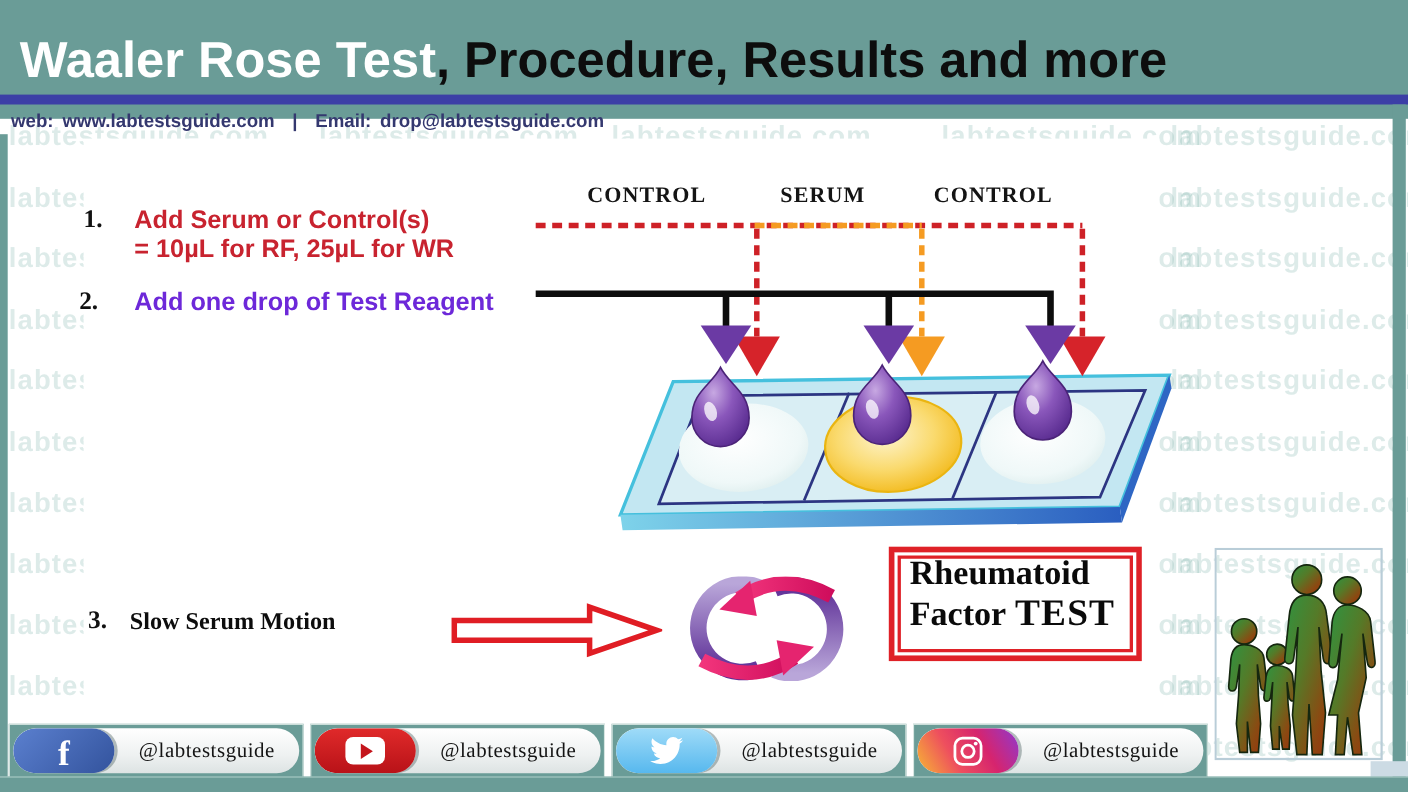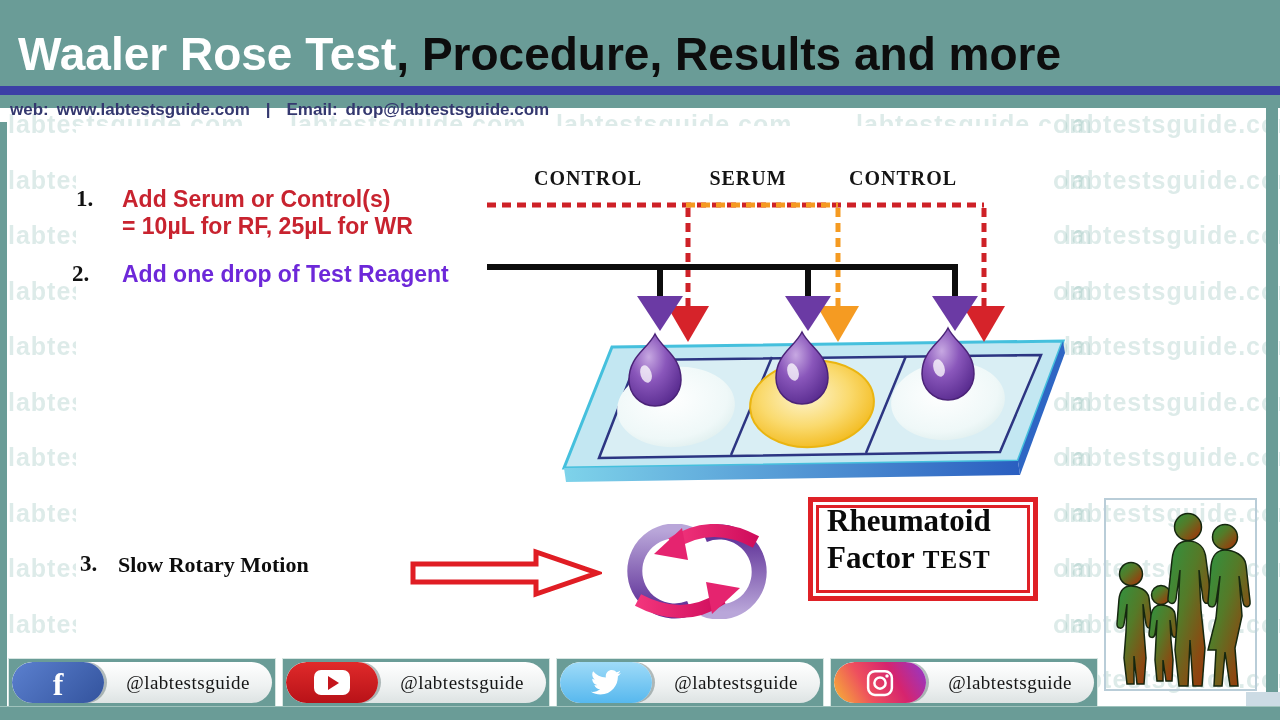--- a/index.html
+++ b/index.html
@@ -53,21 +53,21 @@
   #rotary-svg{position:absolute;left:606px;top:524px;z-index:3;}
   #pointer-arrow-svg{position:absolute;left:410px;top:548px;z-index:3;}
   #family-svg{position:absolute;left:1104px;top:498px;z-index:4;}
 
   
   #result-box{position:absolute;left:808px;top:497px;width:230px;height:104px;z-index:3;background:#fff;
               border:5px solid #df2127;box-shadow:inset 0 0 0 3px #ffffff, inset 0 0 0 6px #df2127;
               display:flex;flex-direction:column;justify-content:flex-start;padding-left:14px;box-sizing:border-box;
               font-family:"Liberation Serif",serif;font-weight:700;color:#0a0a0a;}
   .rb-line{font-size:31px;line-height:37px;}
-  .rb-small{font-size:25px;letter-spacing:1px;margin-left:8px;}
+  .rb-small{font-size:34px;letter-spacing:1px;margin-left:8px;}
 
   
   .social-bar{position:absolute;left:8px;top:658px;width:1090px;height:49px;display:flex;gap:6px;z-index:6;}
   .badge{flex:1;background:#6a9c97;border:1px solid #d7e6e2;padding:3px;display:flex;box-sizing:border-box;cursor:pointer;}
   .badge-pill{flex:1;display:flex;align-items:center;background:linear-gradient(180deg,#ffffff,#eef1f1 60%,#dde3e3);
               border-radius:22px;overflow:hidden;}
   .brand{width:92px;height:41px;border-radius:21px;display:flex;align-items:center;justify-content:center;
          box-shadow:3px 0 0 rgba(90,110,110,.45);flex:none;}
   .brand.fb{background:linear-gradient(135deg,#5b80cf,#33539d);}
   .brand.yt{background:linear-gradient(180deg,#e02a2a,#b81218);}
@@ -166,21 +166,21 @@
       <div>Add Serum or Control(s)</div>
       <div>= 10µL for RF, 25µL for WR</div>
     </div>
   </div>
   <div class="step" id="step2">
     <span class="step-num">2.</span>
     <div class="step-text">Add one drop of Test Reagent</div>
   </div>
   <div class="step" id="step3">
     <span class="step-num">3.</span>
-    <div class="step-text">Slow Rotary Motion</div>
+    <div class="step-text">Slow Serum Motion</div>
   </div>
 
   <div class="dlabel" id="dlabel1">CONTROL</div>
   <div class="dlabel" id="dlabel2">SERUM</div>
   <div class="dlabel" id="dlabel3">CONTROL</div>
 
   <svg id="diagram-svg" width="600" height="295" viewBox="480 195 600 295">
     <defs>
       <radialGradient id="dropG" cx="38%" cy="32%" r="75%">
         <stop offset="0%" stop-color="#c7a8e2"></stop>

